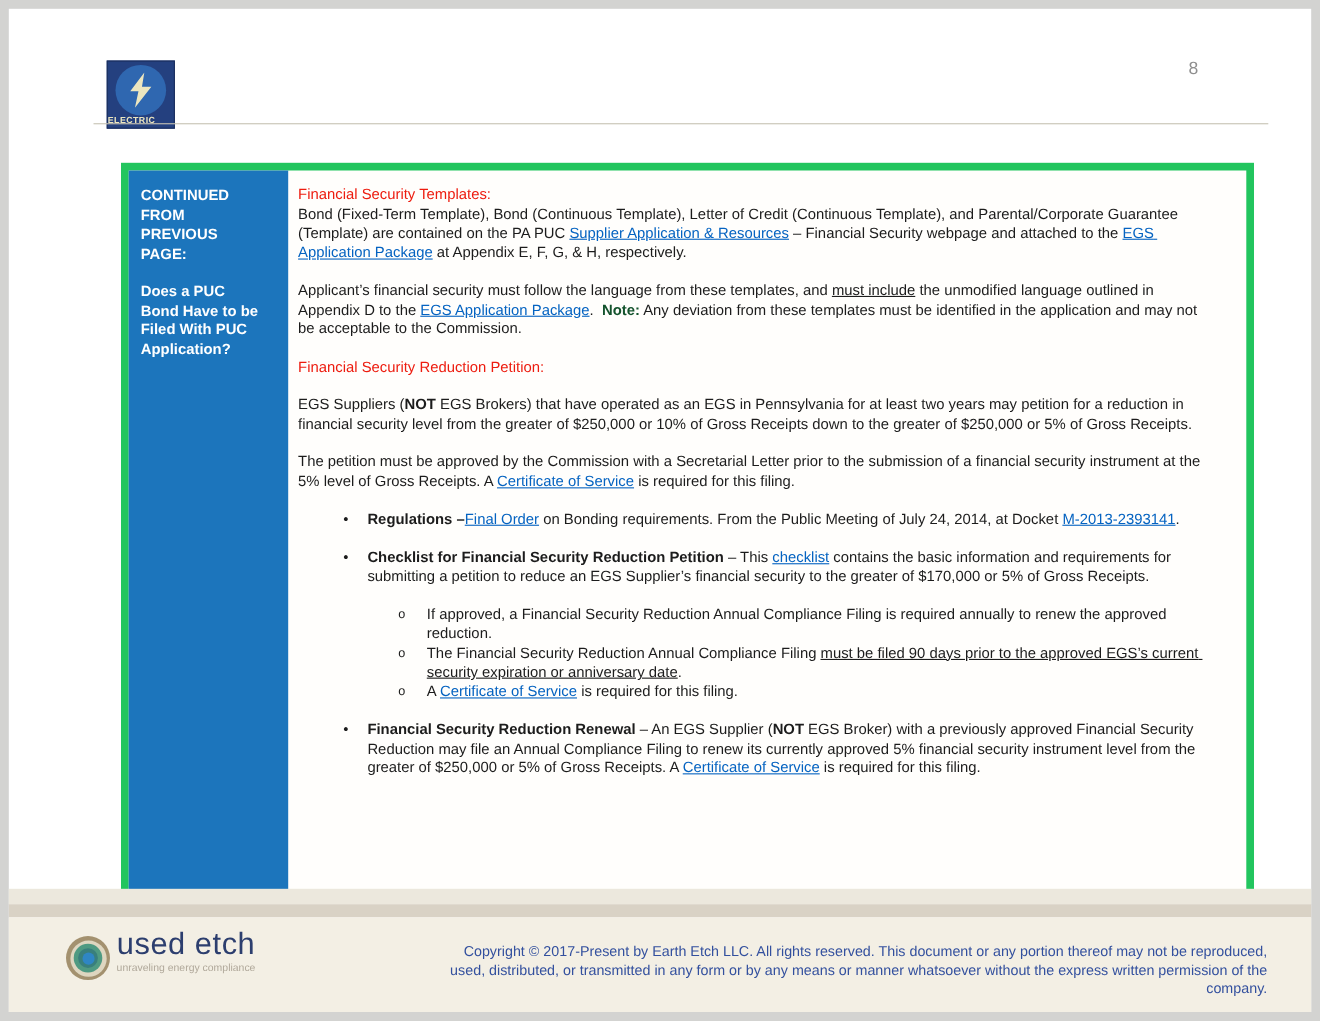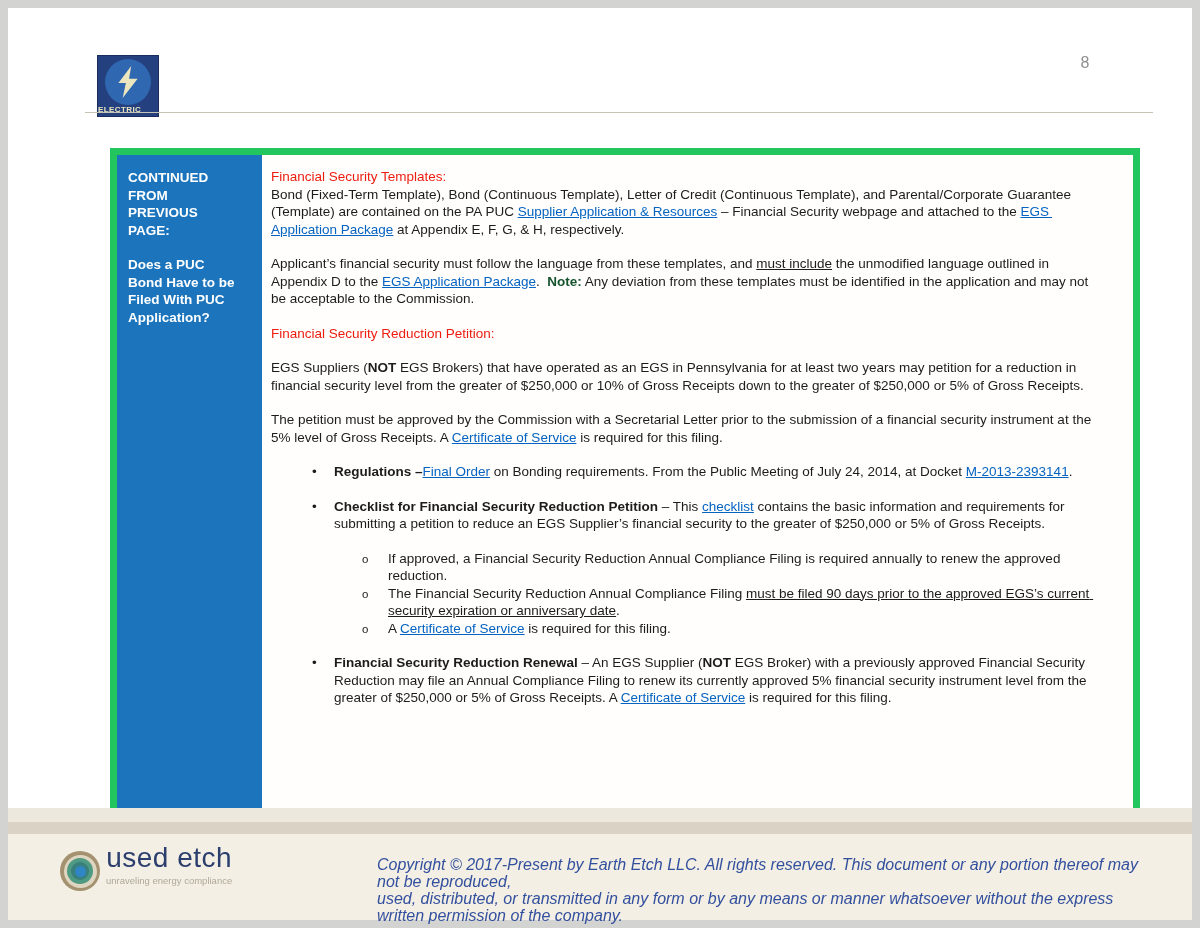--- a/index.html
+++ b/index.html
@@ -55,22 +55,22 @@
   .footer{position:absolute;left:0;top:826px;width:1184px;height:86px;background:#f3efe4;}
   .ee-logo{position:absolute;left:52px;top:17px;width:40px;height:40px;border-radius:50%;
     background:#a3916f;display:flex;align-items:center;justify-content:center;}
   .ee-c2{width:33px;height:33px;border-radius:50%;background:#ded6c0;display:flex;align-items:center;justify-content:center;}
   .ee-c3{width:26px;height:26px;border-radius:50%;background:#4f9a82;display:flex;align-items:center;justify-content:center;}
   .ee-c4{width:18px;height:18px;border-radius:50%;background:#397f7c;display:flex;align-items:center;justify-content:center;}
   .ee-c5{width:11px;height:11px;border-radius:50%;background:#2f86c4;}
   .ee-text{position:absolute;left:98px;top:8px;text-align:center;}
   .ee-name{font-size:28px;color:#2c3e6e;letter-spacing:.5px;line-height:32px;}
   .ee-tagline{font-size:9.5px;color:#b0a89a;margin-top:1px;}
-  .copyright{position:absolute;right:40px;top:22px;width:775px;text-align:left;
-    font-style:italic;font-size:16px;line-height:17px;color:#33509e;white-space:pre-line;}
+  .copyright{position:absolute;right:40px;top:22px;width:775px;text-align:right;
+    font-size:13px;line-height:17px;color:#33509e;white-space:pre-line;}
 </style>
 </head>
 <body>
 
 <div class="page">
 
   <div class="page-number">8</div>
 
   <div class="logo">
     <div class="logo-circle">
@@ -110,21 +110,21 @@
 
       <div class="para rich"><span>The petition must be approved by the Commission with a Secretarial Letter prior to the submission of a financial security instrument at the 5% level of Gross Receipts. A </span><a href="#" class="lnk">Certificate of Service</a><span> is required for this filing.</span></div>
 
       <div class="bullet">
         <span class="marker">•</span>
         <span class="rich"><span class="b">Regulations –</span><a href="#" class="lnk">Final Order</a><span> on Bonding requirements. From the Public Meeting of July 24, 2014, at Docket </span><a href="#" class="lnk">M-2013-2393141</a><span>.</span></span>
       </div>
 
       <div class="bullet">
         <span class="marker">•</span>
-        <span class="rich"><span class="b">Checklist for Financial Security Reduction Petition</span><span> – This </span><a href="#" class="lnk">checklist</a><span> contains the basic information and requirements for submitting a petition to reduce an EGS Supplier’s financial security to the greater of $250,000 or 5% of Gross Receipts.</span></span>
+        <span class="rich"><span class="b">Checklist for Financial Security Reduction Petition</span><span> – This </span><a href="#" class="lnk">checklist</a><span> contains the basic information and requirements for submitting a petition to reduce an EGS Supplier’s financial security to the greater of $170,000 or 5% of Gross Receipts.</span></span>
       </div>
 
       <div class="sub-list">
         <div class="sub">
           <span class="marker">o</span>
           <span class="rich"><span>If approved, a Financial Security Reduction Annual Compliance Filing is required annually to renew the approved reduction.</span></span>
         </div>
         <div class="sub">
           <span class="marker">o</span>
           <span class="rich"><span>The Financial Security Reduction Annual Compliance Filing </span><span class="u">must be filed 90 days prior to the approved EGS’s current security expiration or anniversary date</span><span>.</span></span>

